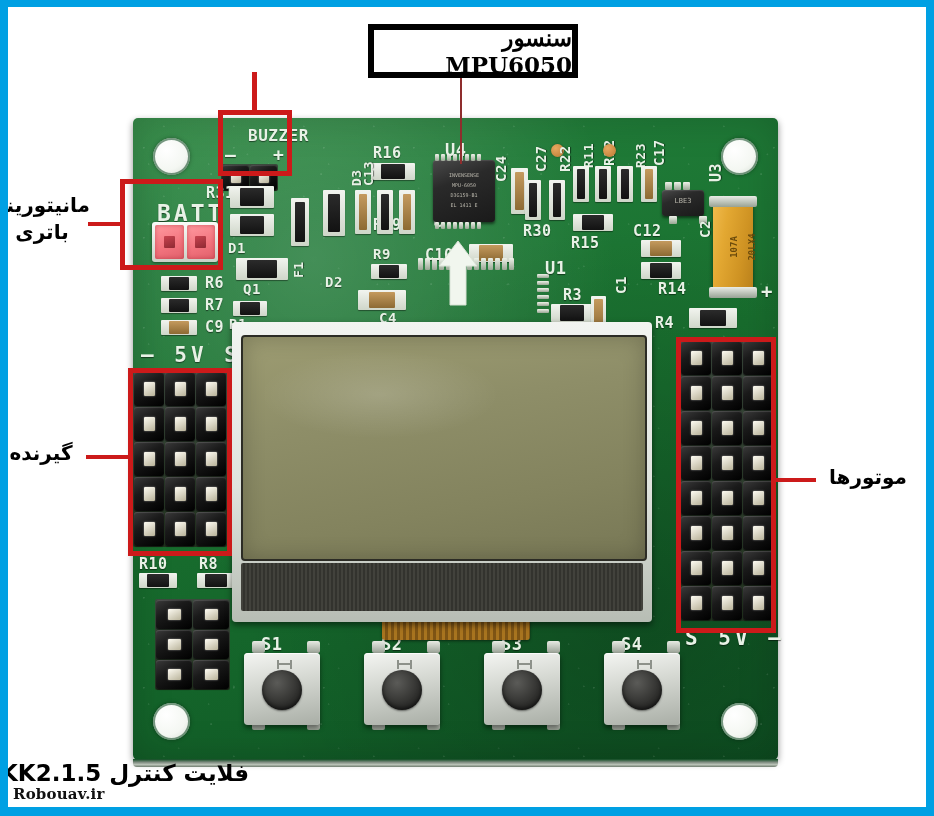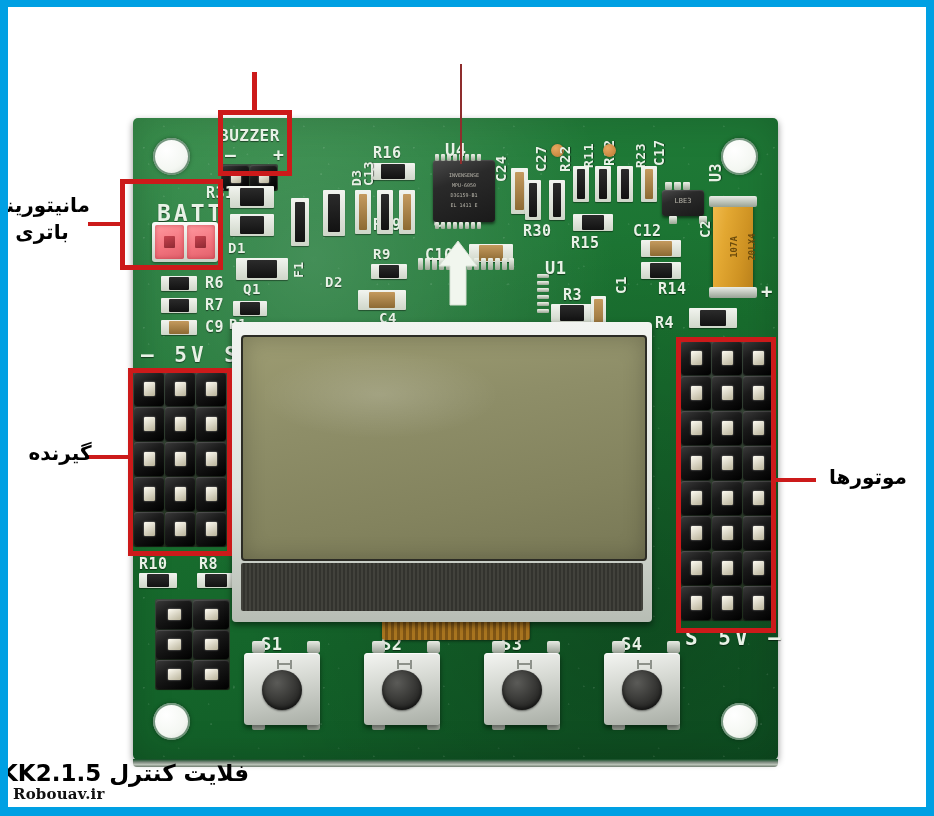--- a/index.html
+++ b/index.html
@@ -157,21 +157,21 @@
 
   <div class="pcb">
     <div class="pcb-noise"></div>
     <div class="pcb-edge"></div>
 
     <div class="hole" style="left:20px;top:20px;"></div>
     <div class="hole" style="left:588px;top:20px;"></div>
     <div class="hole" style="left:20px;top:585px;"></div>
     <div class="hole" style="left:588px;top:585px;"></div>
 
-    <div class="silk" style="left:86px;top:8px;font-size:16px;">BUZZER</div>
+    <div class="silk" style="left:86px;top:8px;font-size:16px;padding-left:29px;">BUZZER</div>
     <div class="silk" style="left:92px;top:26px;font-size:18px;">–</div>
     <div class="silk" style="left:140px;top:26px;font-size:18px;">+</div>
 
     <div class="hdr" style="left:88px;top:46px;grid-template-columns:repeat(2,27px);grid-auto-rows:25px;">
       <div class="pin"></div>
       <div class="pin"></div>
     </div>
 
     <svg class="arrow" viewBox="0 0 40 66">
       <path d="M20 1 L39 26 L28 26 L28 65 L12 65 L12 26 L1 26 Z" fill="#f1f6ee" stroke="#d8e2d5" stroke-width="1" stroke-linejoin="round"></path>
@@ -511,29 +511,30 @@
     <div class="hm"></div>
     <div class="plunger"></div>
   </div>
   <div class="btn-leg" style="left:612px;top:718px;"></div>
     <div class="btn-leg" style="left:667px;top:718px;"></div>
 
   <div class="redbox" style="left:218px;top:110px;width:74px;height:66px;"></div>
   <div class="redline" style="left:252px;top:72px;width:5px;height:40px;"></div>
 
   <div class="thinline" style="left:460px;top:64px;width:2px;height:100px;"></div>
+  <div class="boxed-label" style="left:368px;top:24px;width:198px;height:42px;font-size:23px;">سنسور MPU6050</div>
 
   <div class="redbox" style="left:120px;top:179px;width:103px;height:91px;"></div>
   <div class="redline" style="left:88px;top:222px;width:34px;height:4px;"></div>
   <div class="fa-label" style="left:-6px;top:192px;width:96px;font-size:20px;">مانیتورینگ
 باتری</div>
 
   <div class="redbox" style="left:128px;top:368px;width:104px;height:188px;"></div>
   <div class="redline" style="left:86px;top:455px;width:44px;height:4px;"></div>
-  <div class="fa-label" style="left:21px;top:440px;width:78px;font-size:20px;">گیرنده</div>
+  <div class="fa-label" style="left:2px;top:440px;width:78px;font-size:20px;">گیرنده</div>
 
   <div class="redbox" style="left:676px;top:337px;width:100px;height:296px;"></div>
   <div class="redline" style="left:774px;top:478px;width:42px;height:4px;"></div>
   <div class="fa-label" style="left:818px;top:464px;width:100px;font-size:20px;">موتورها</div>
 
   <div class="caption">فلایت کنترل KK2.1.5</div>
   <div class="watermark">Robouav.ir</div>
 
   <div class="frame-left"></div>
   <div class="frame-top"></div>

